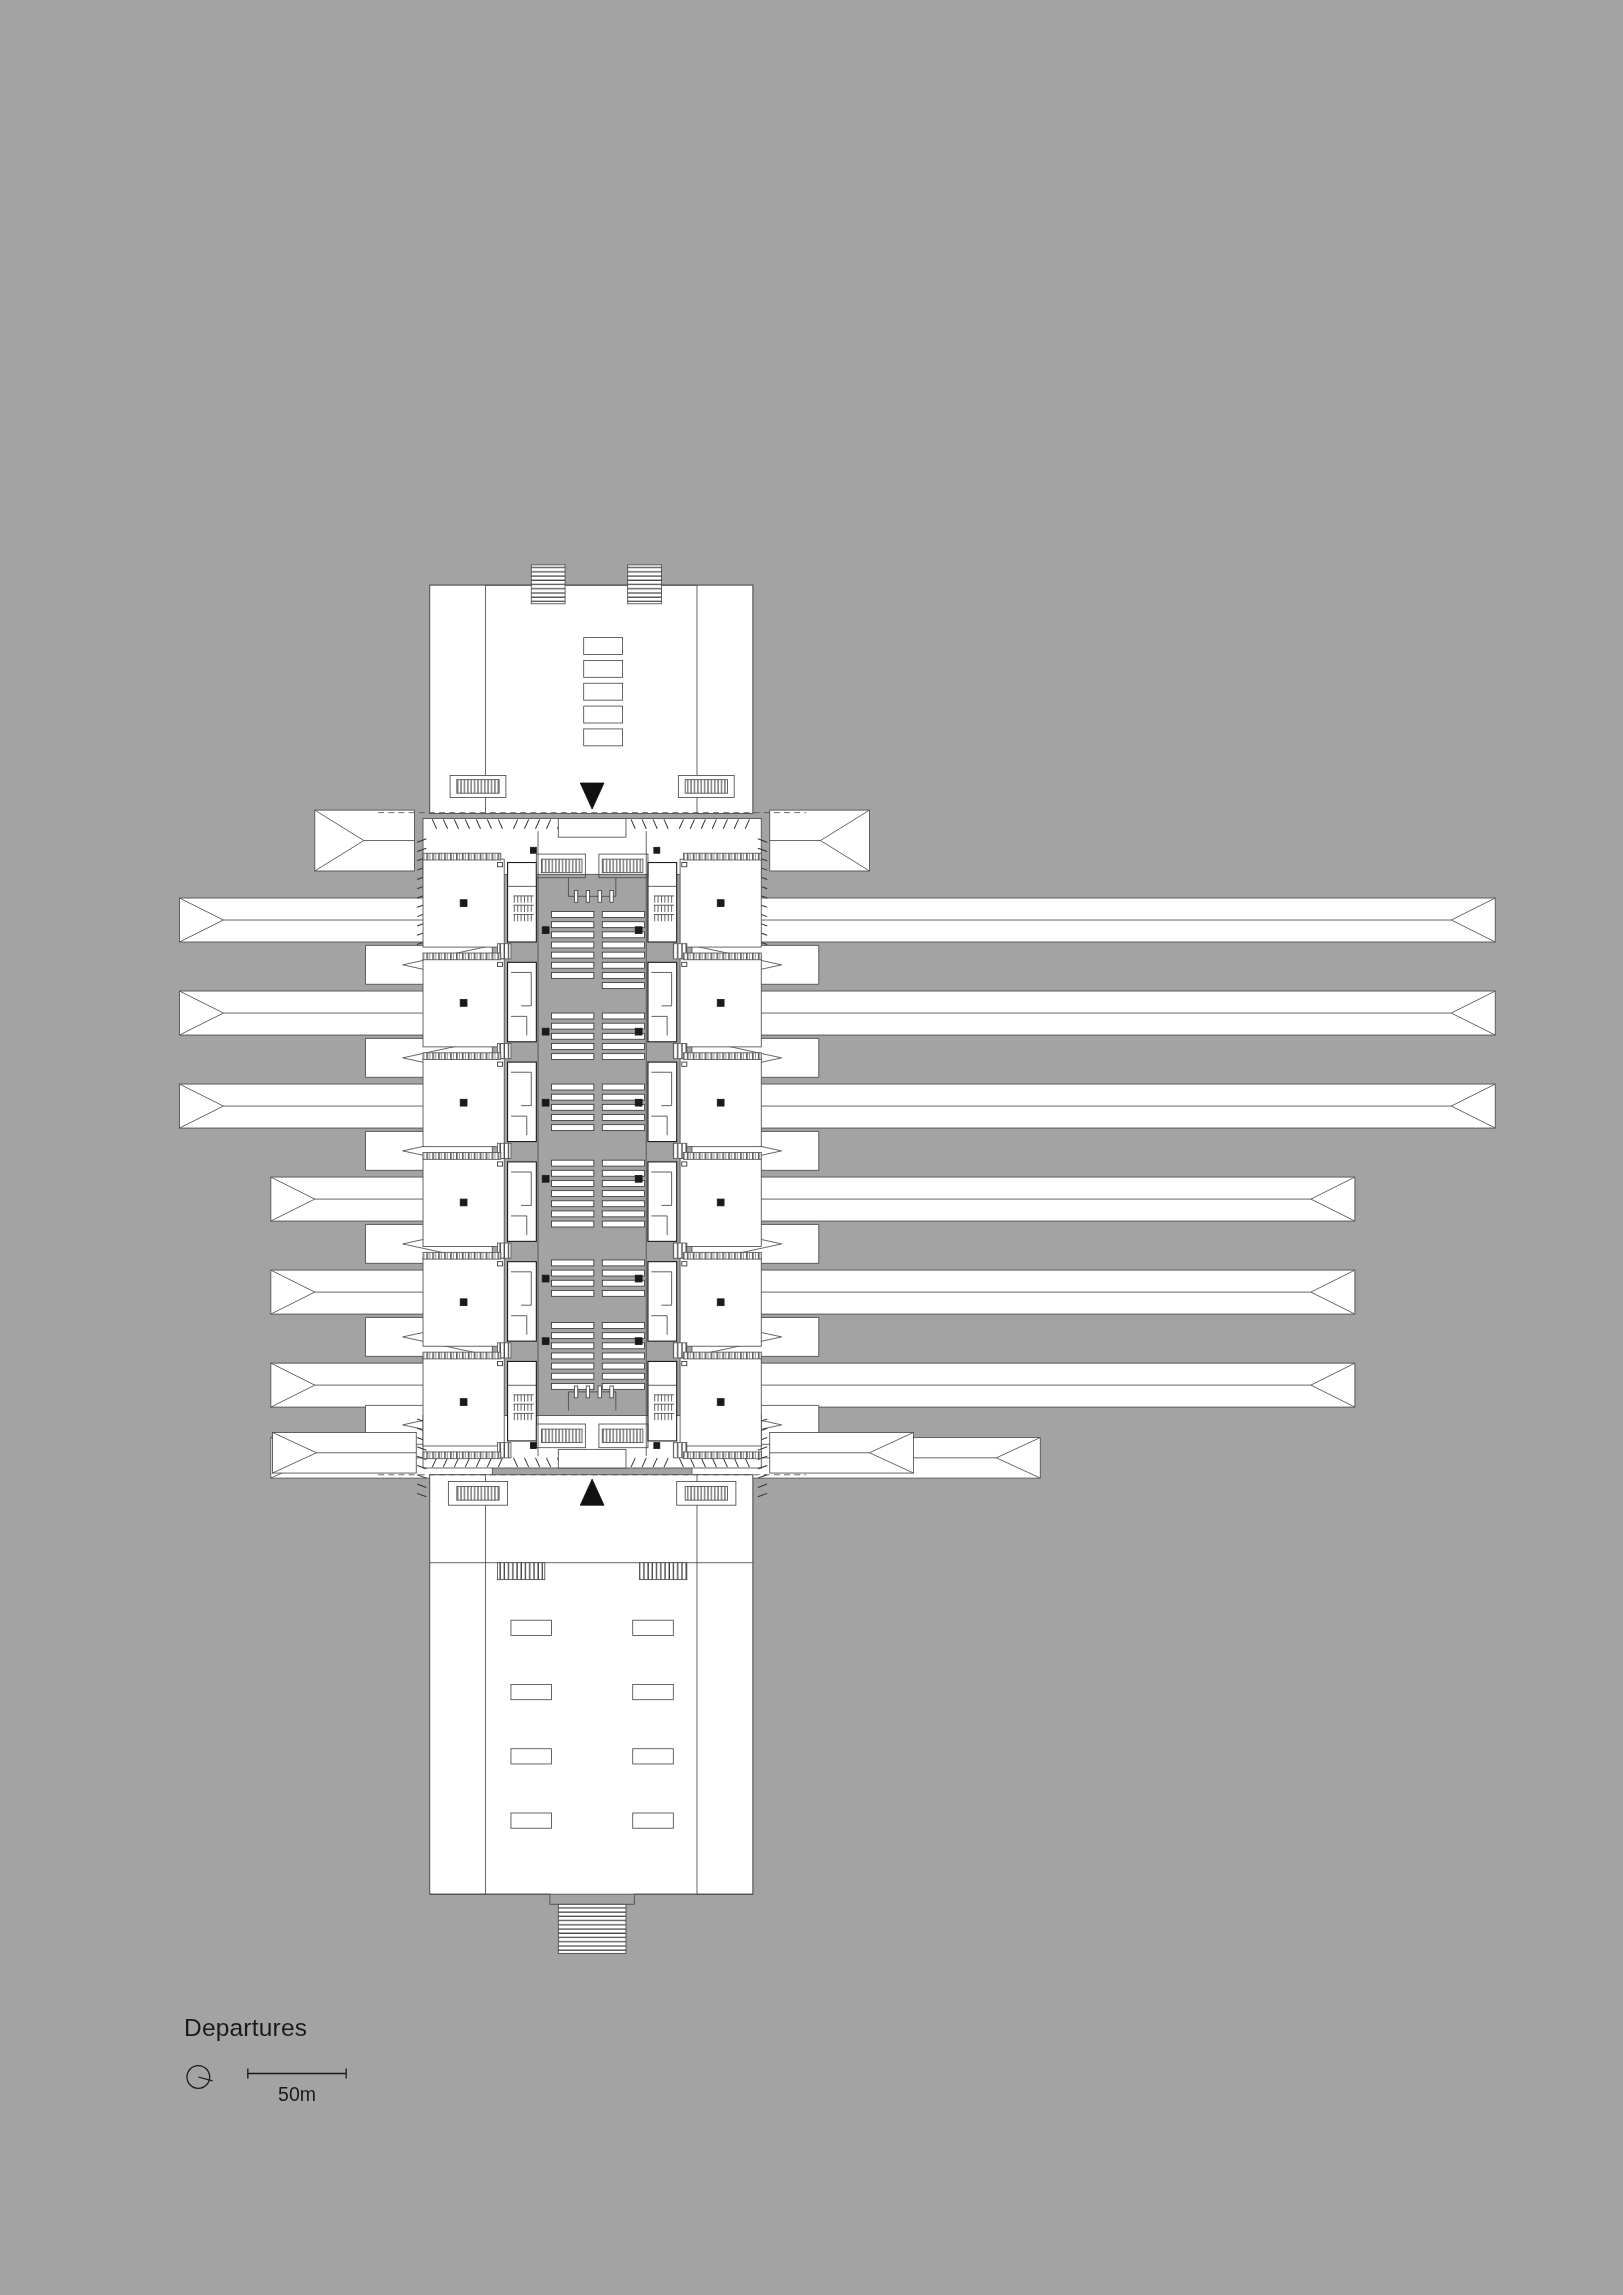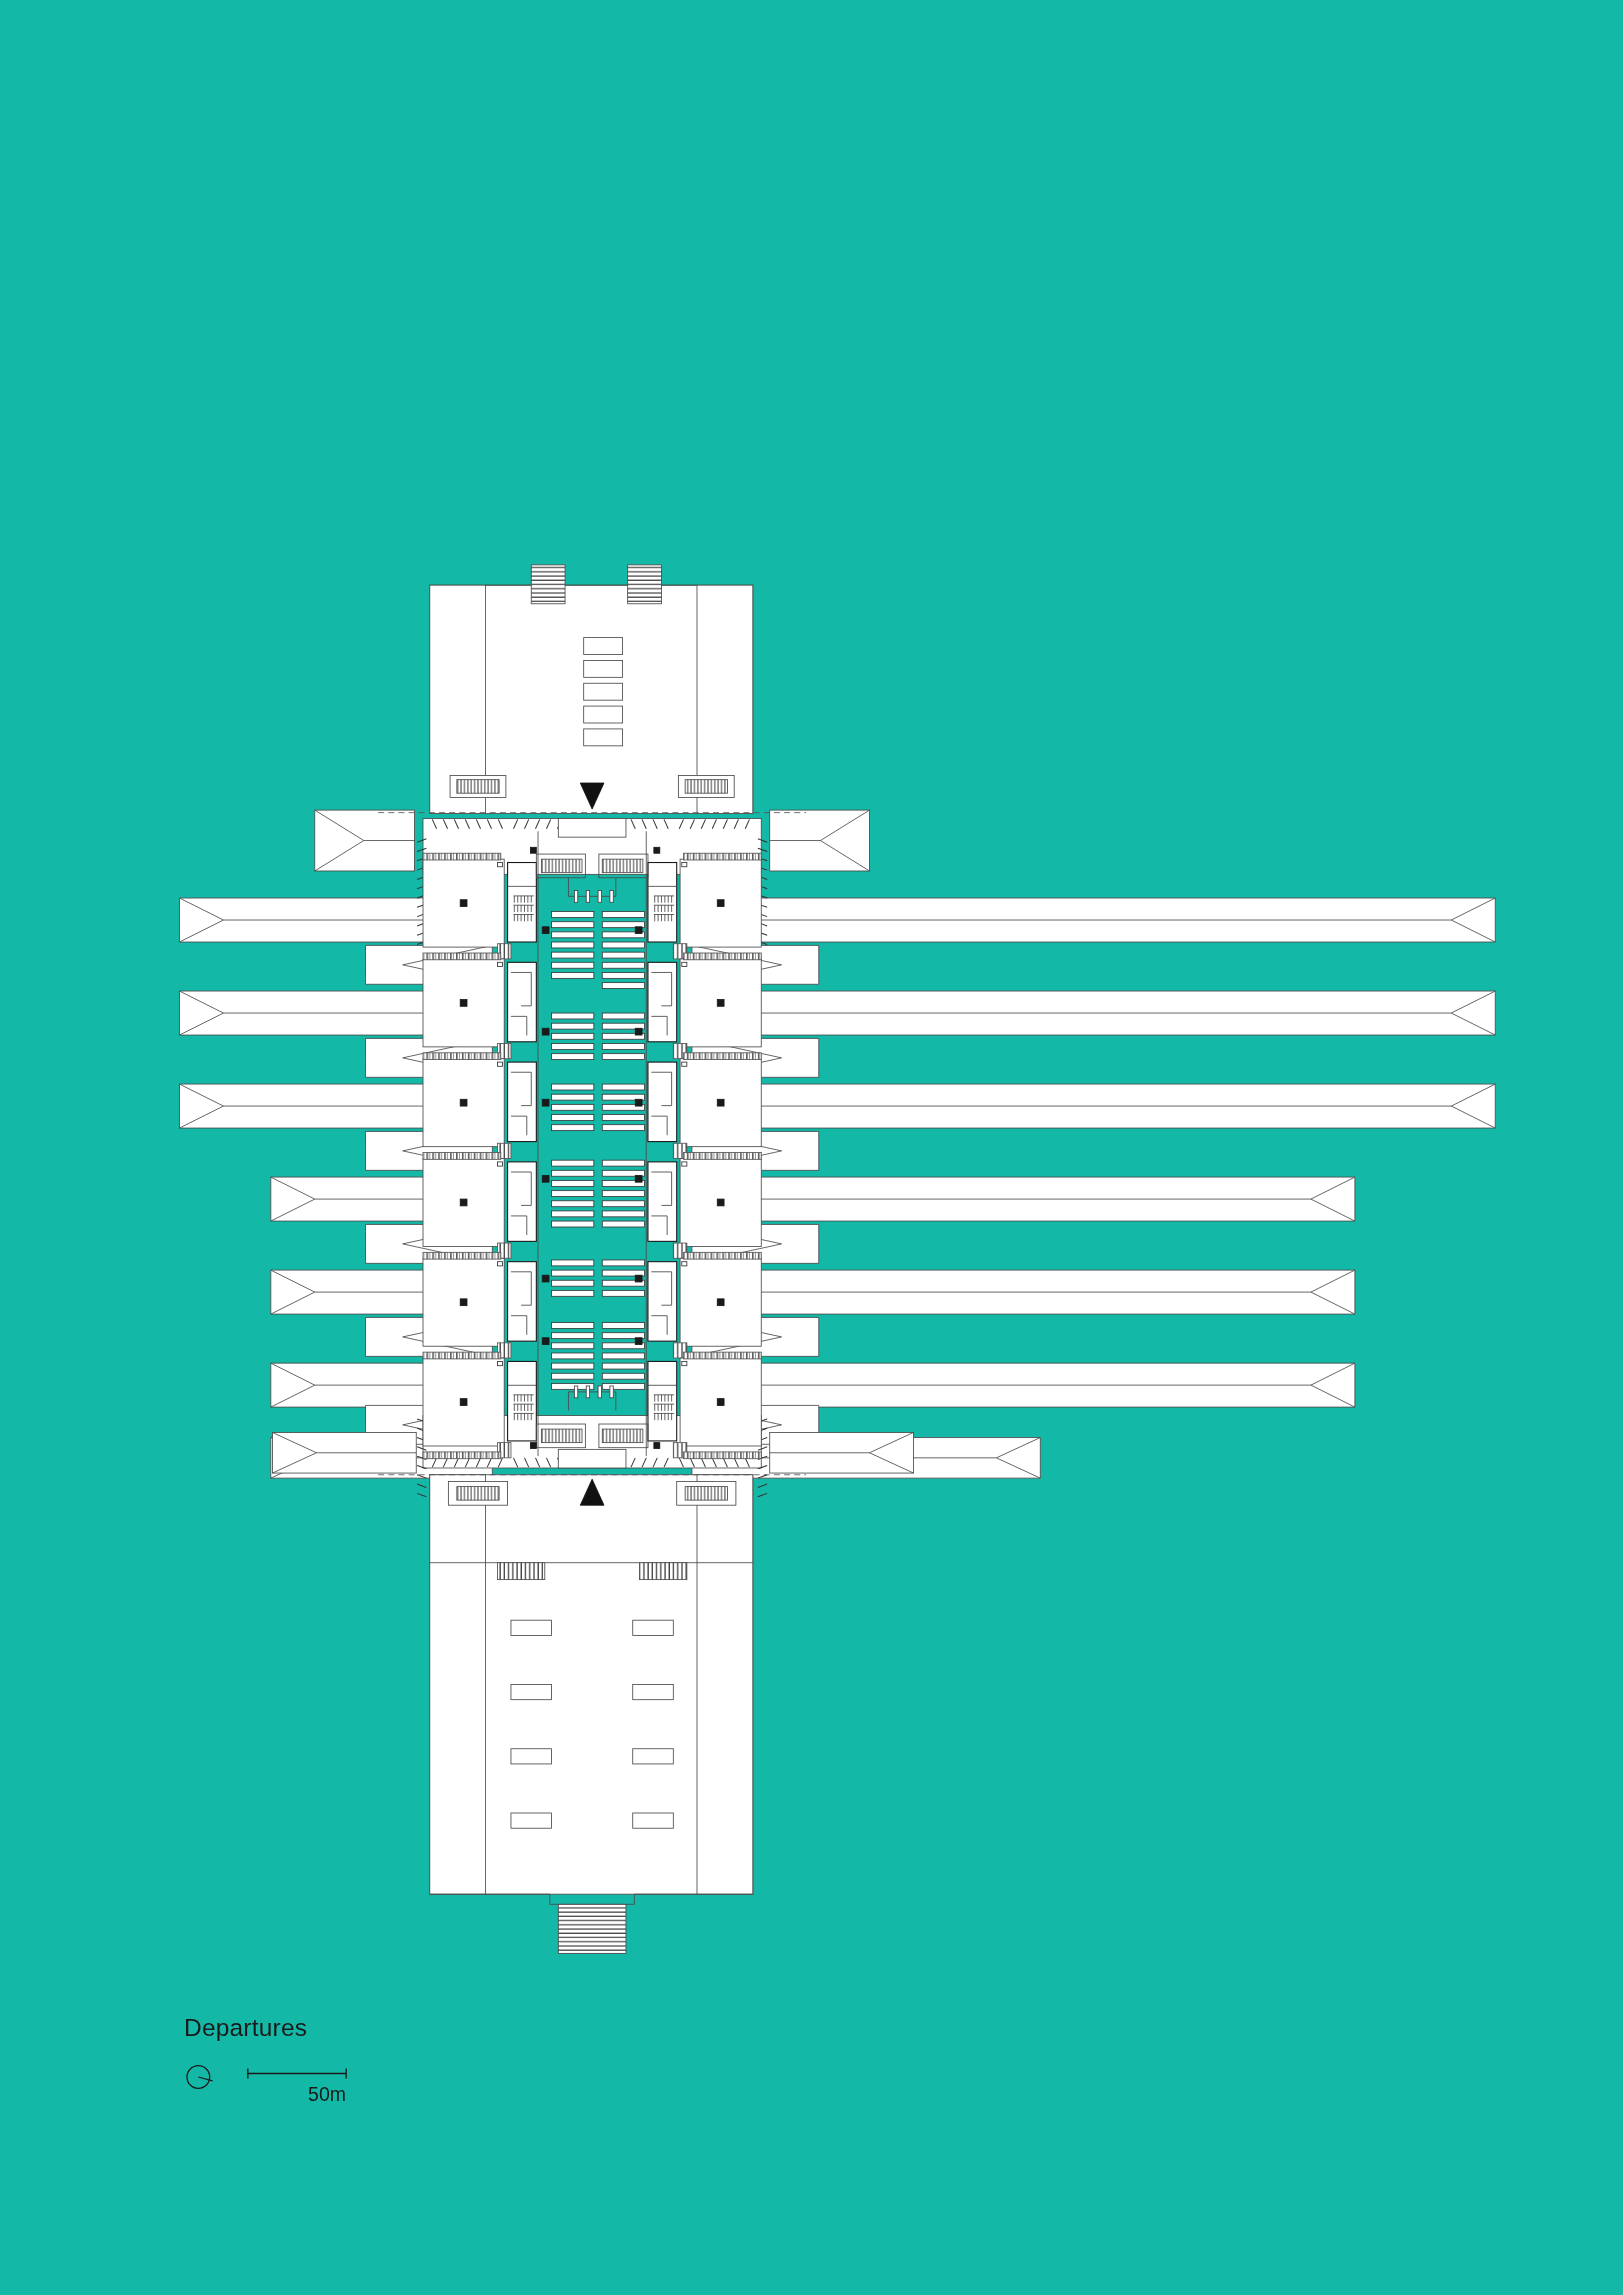--- a/index.html
+++ b/index.html
@@ -11,21 +11,21 @@
   body {
     font-family: "Liberation Sans", sans-serif;
     width: 1624px;
     height: 2295px;
     position: relative;
     overflow: hidden;
   }
   #sheet {
     position: absolute;
     inset: 0;
-    background: #14b8a6;
+    background: #a3a3a3;
   }
   #plan-svg {
     position: absolute;
     left: 0;
     top: 0;
     width: 1624px;
     height: 2295px;
     display: block;
   }
   .caption-block {
@@ -48,21 +48,21 @@
     align-items: flex-start;
     gap: 22px;
   }
   .north-icon { width: 32px; height: 32px; flex: none; }
   .scale-wrap { position: relative; padding-top: 5px; }
   .scale-svg { display: block; }
   .scale-label {
     font-family: "Liberation Sans", sans-serif;
     font-size: 19.5px;
     color: #1a1a1a;
-    text-align: right;
+    text-align: center;
     margin-top: 2.5px;
     width: 98px;
     margin-left: 10px;
   }
 </style>
 </head>
 <body>
 
 <div id="sheet">
 

